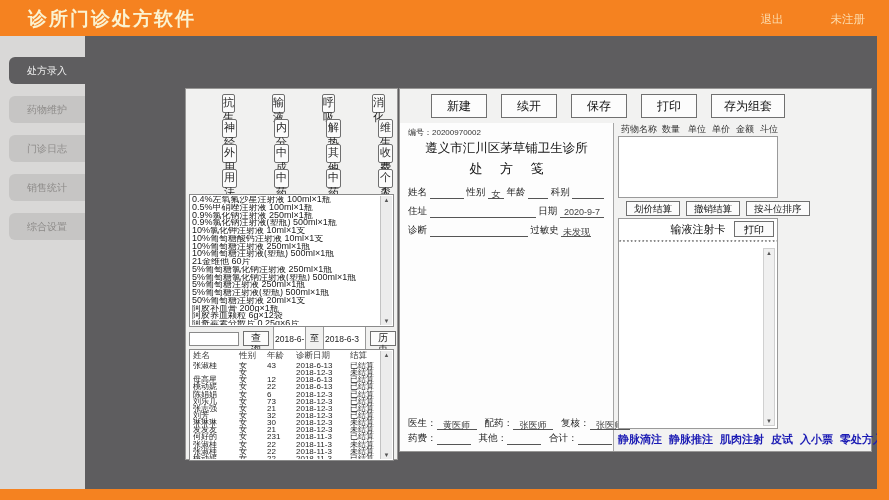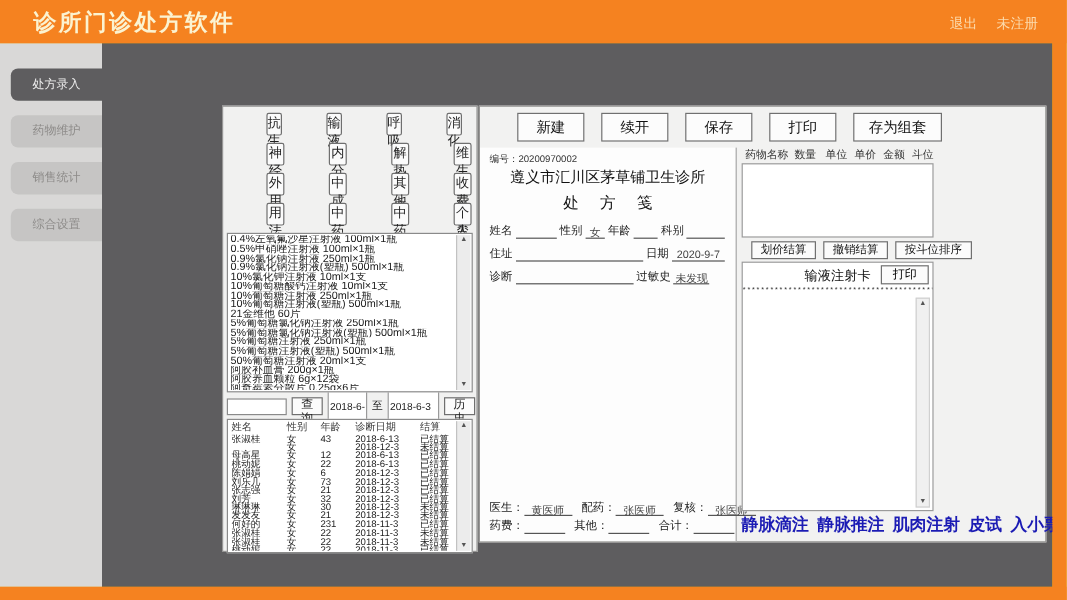--- a/index.html
+++ b/index.html
@@ -1,24 +1,24 @@
 <!DOCTYPE html>
 <html><head>
 <meta charset="utf-8">
 <style>
   * { box-sizing: border-box; margin: 0; padding: 0; }
   html,body { width:889px; height:500px; }
   body { font-family: "Liberation Sans", "DejaVu Sans", sans-serif; overflow:hidden; }
-  .app { position:relative; width:889px; height:500px; background:#eab308; overflow:hidden; }
+  .app { position:relative; width:889px; height:500px; background:#6d28d9; overflow:hidden; }
 
   
   .header { position:absolute; top:0; left:0; width:100%; height:36px; background:#f58220; z-index:6; }
   .app-title { position:absolute; left:28px; top:6px; font-size:19px; font-weight:bold; color:#fbf3d1; letter-spacing:2px; }
   .header-links { position:absolute; right:24px; top:12px; display:flex; gap:16px; font-size:11.5px; color:#fcdcae; }
-  .header-links span { cursor:pointer; }
+  .header-links span { cursor:pointer;margin-left:31px; }
 
   
   .right-strip { position:absolute; top:0; right:0; width:12px; height:100%; background:#f58220; z-index:5; }
   .bottom-strip { position:absolute; bottom:0; left:0; width:100%; height:11px; background:#f58220; z-index:5; }
 
   
   .sidebar { position:absolute; left:0; top:36px; width:85px; height:453px; background:#d9d8d7; padding-top:21px; z-index:4; }
   .side-item { width:76px; height:27px; margin:0 0 12px 9px; background:#c6c5c4; border-radius:6px 0 0 6px; color:#8d8b89; font-size:10px; line-height:27px; text-align:center; cursor:pointer; }
   .side-item.active { background:#5e5d5f; color:#efefef; border-radius:6px 0 0 6px; }
 
@@ -76,21 +76,21 @@
   .bill-list { height:62px; background:#fff; border:1px solid #9a9a9a; flex:none; }
   .total-bar { width:160px; height:13px; margin-top:1px; background:#b3ade2; color:#0b820b; font-size:9.5px; line-height:13px; text-align:center; flex:none; }
   .settle-row { display:flex; gap:6px; margin:3px 0 2px 8px; flex:none; }
   .settle-btn { height:15px; font-size:9.5px; line-height:12px; background:#fbfbfb; border:1px solid #707070; padding:0 7px; font-family:inherit; cursor:pointer; color:#111; }
   .inj-card { width:160px; flex:1; min-height:0; background:#fff; border:1px solid #9a9a9a; position:relative; display:flex; flex-direction:column; }
   .inj-head { text-align:center; font-size:11px; color:#111; margin-top:3px; flex:none; }
   .inj-print { position:absolute; top:2px; right:3px; height:16px; font-size:10px; line-height:13px; background:#fbfbfb; border:1px solid #707070; padding:0 9px; font-family:inherit; cursor:pointer; }
   .inj-sep { height:7px; line-height:7px; font-size:6px; letter-spacing:1.5px; color:#333; text-align:center; overflow:hidden; white-space:nowrap; margin-top:2px; flex:none; }
   .inj-body { flex:1; position:relative; min-height:0; }
   .inj-body .vscroll { top:2px; bottom:2px; right:2px; background:#f0f0f0; border:1px solid #d0d0d0; }
-  .links-row { width:156px; display:flex; gap:7px; margin-top:3px; font-size:14px; font-weight:bold; color:#1b1bb4; flex:none; white-space:nowrap; }
+  .links-row { width:156px; display:flex; gap:7px; margin-top:3px; font-size:11px; font-weight:bold; color:#1b1bb4; flex:none; white-space:nowrap; }
   .links-row span { cursor:pointer; }
 </style>
 </head>
 <body>
 
 <div class="app">
 
   <div class="header">
     <div class="app-title">诊所门诊处方软件</div>
     <div class="header-links">
@@ -101,20 +101,21 @@
   <div class="right-strip"></div>
   <div class="bottom-strip"></div>
 
   <div class="sidebar">
 
       <div class="side-item active">处方录入</div>
 
       <div class="side-item">药物维护</div>
 
 
+      <div class="side-item">门诊日志</div>
 
       <div class="side-item">销售统计</div>
 
       <div class="side-item">综合设置</div>
     </div>
 
   <div class="main">
 
     <div class="left-panel">
       <div class="cat-rows">

